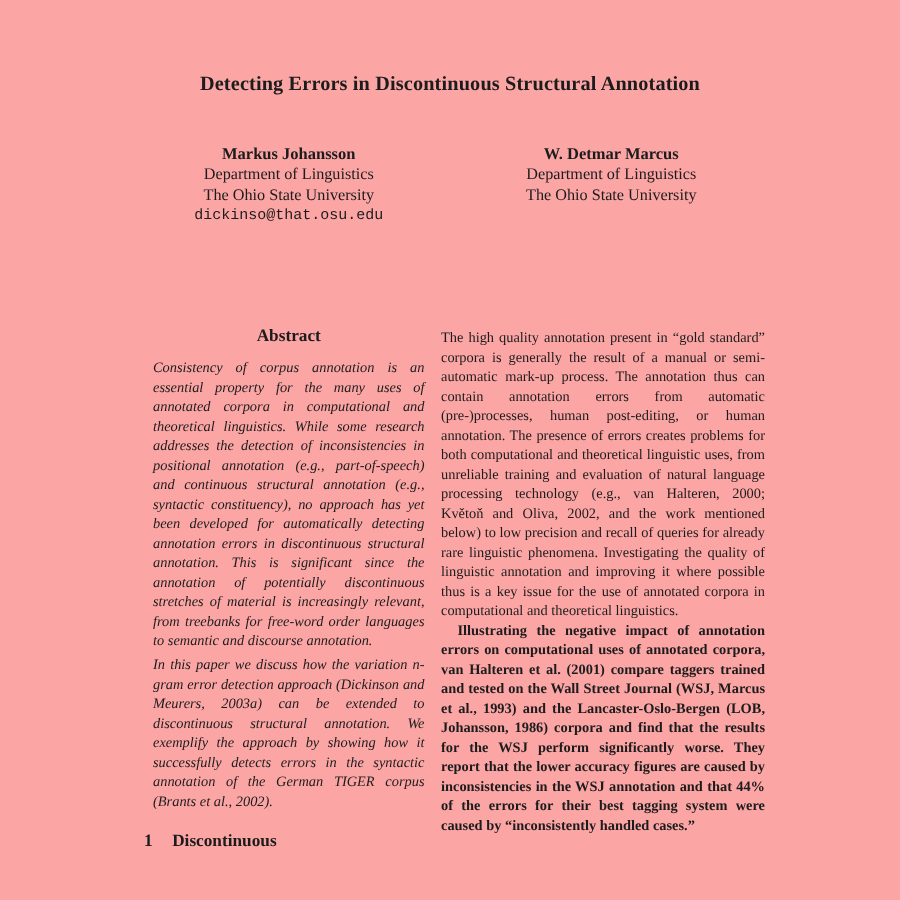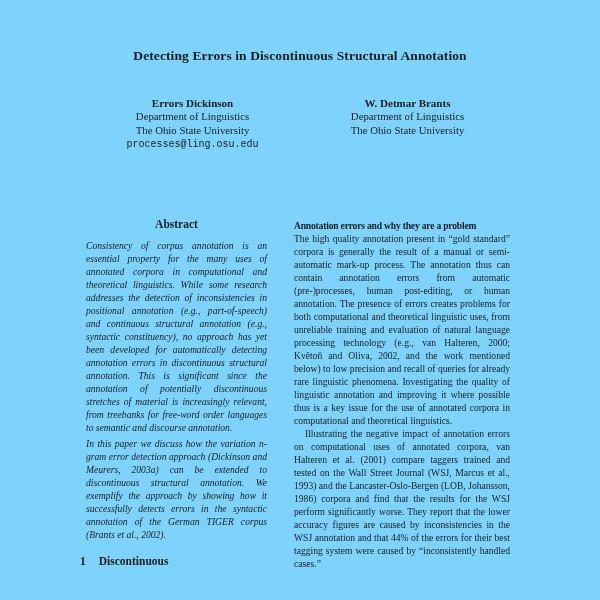--- a/index.html
+++ b/index.html
@@ -11,21 +11,21 @@
     height: 600px;
     background: #ffffff;
     overflow: hidden;
     font-family: "Liberation Serif", "DejaVu Serif", serif;
     color: #1c1c1c;
     position: relative;
   }
   .page {
     position: absolute;
     inset: 0;
-    background: #7dd3fc;
+    background: #fca5a5;
   }
   .paper-title {
     position: absolute;
     top: 48px;
     left: 0;
     right: 0;
     text-align: center;
     font-size: 13.5px;
     font-weight: bold;
     letter-spacing: 0.1px;
@@ -61,21 +61,21 @@
   }
   .column {
     position: absolute;
     overflow: hidden;
     text-align: justify;
     hyphens: auto;
     -webkit-hyphens: auto;
   }
   .column-left {
     top: 218px;
-    left: 80px;
+    left: 96px;
     width: 196px;
     height: 382px;
   }
   .column-right {
     top: 219px;
     left: 294px;
     width: 216px;
     height: 381px;
   }
   .abstract-block {
@@ -116,58 +116,58 @@
     margin: 0;
     text-align: left;
   }
   .column-right p.body-par {
     font-size: 9.6px;
     line-height: 13px;
     margin: 0;
   }
   .column-right p.body-par.indented {
     text-indent: 11px;
+    font-weight: bold;
   }
 </style>
 </head>
 <body>
 
 <div class="page">
 
   <h1 class="paper-title">Detecting Errors in Discontinuous Structural Annotation</h1>
 
   <div class="authors-row">
 
     <div class="author-block">
-      <div class="author-name">Errors Dickinson</div>
+      <div class="author-name">Markus Johansson</div>
       <div class="author-line">Department of Linguistics</div>
       <div class="author-line">The Ohio State University</div>
-      <div class="author-email">processes@ling.osu.edu</div>
+      <div class="author-email">dickinso@that.osu.edu</div>
     </div>
 
     <div class="author-block">
-      <div class="author-name">W. Detmar Brants</div>
+      <div class="author-name">W. Detmar Marcus</div>
       <div class="author-line">Department of Linguistics</div>
       <div class="author-line">The Ohio State University</div>
     </div>
 
   </div>
 
   <div class="column column-left">
     <div class="abstract-block">
       <div class="abstract-heading">Abstract</div>
       <p>Consistency of corpus annotation is an essential property for the many uses of annotated corpora in computational and theoretical linguistics. While some research addresses the detection of inconsistencies in positional annotation (e.g., part-of-speech) and continuous structural annotation (e.g., syntactic constituency), no approach has yet been developed for automatically detecting annotation errors in discontinuous structural annotation. This is significant since the annotation of potentially discontinuous stretches of material is increasingly relevant, from treebanks for free-word order languages to semantic and discourse annotation.</p>
       <p>In this paper we discuss how the variation n-gram error detection approach (Dickinson and Meurers, 2003a) can be extended to discontinuous structural annotation. We exemplify the approach by showing how it successfully detects errors in the syntactic annotation of the German TIGER corpus (Brants et al., 2002).</p>
     </div>
 
     <div class="section-heading">
       <span class="section-number">1</span>
       <span class="section-title">Discontinuous</span>
     </div>
   </div>
 
   <div class="column column-right">
-    <p class="paragraph-heading">Annotation errors and why they are a problem</p>
     <p class="body-par">The high quality annotation present in “gold standard” corpora is generally the result of a manual or semi-automatic mark-up process. The annotation thus can contain annotation errors from automatic (pre-)processes, human post-editing, or human annotation. The presence of errors creates problems for both computational and theoretical linguistic uses, from unreliable training and evaluation of natural language processing technology (e.g., van Halteren, 2000; Květoň and Oliva, 2002, and the work mentioned below) to low precision and recall of queries for already rare linguistic phenomena. Investigating the quality of linguistic annotation and improving it where possible thus is a key issue for the use of annotated corpora in computational and theoretical linguistics.</p>
     <p class="body-par indented">Illustrating the negative impact of annotation errors on computational uses of annotated corpora, van Halteren et al. (2001) compare taggers trained and tested on the Wall Street Journal (WSJ, Marcus et al., 1993) and the Lancaster-Oslo-Bergen (LOB, Johansson, 1986) corpora and find that the results for the WSJ perform significantly worse. They report that the lower accuracy figures are caused by inconsistencies in the WSJ annotation and that 44% of the errors for their best tagging system were caused by “inconsistently handled cases.”</p>
   </div>
 
 </div>
 
 </body></html>

